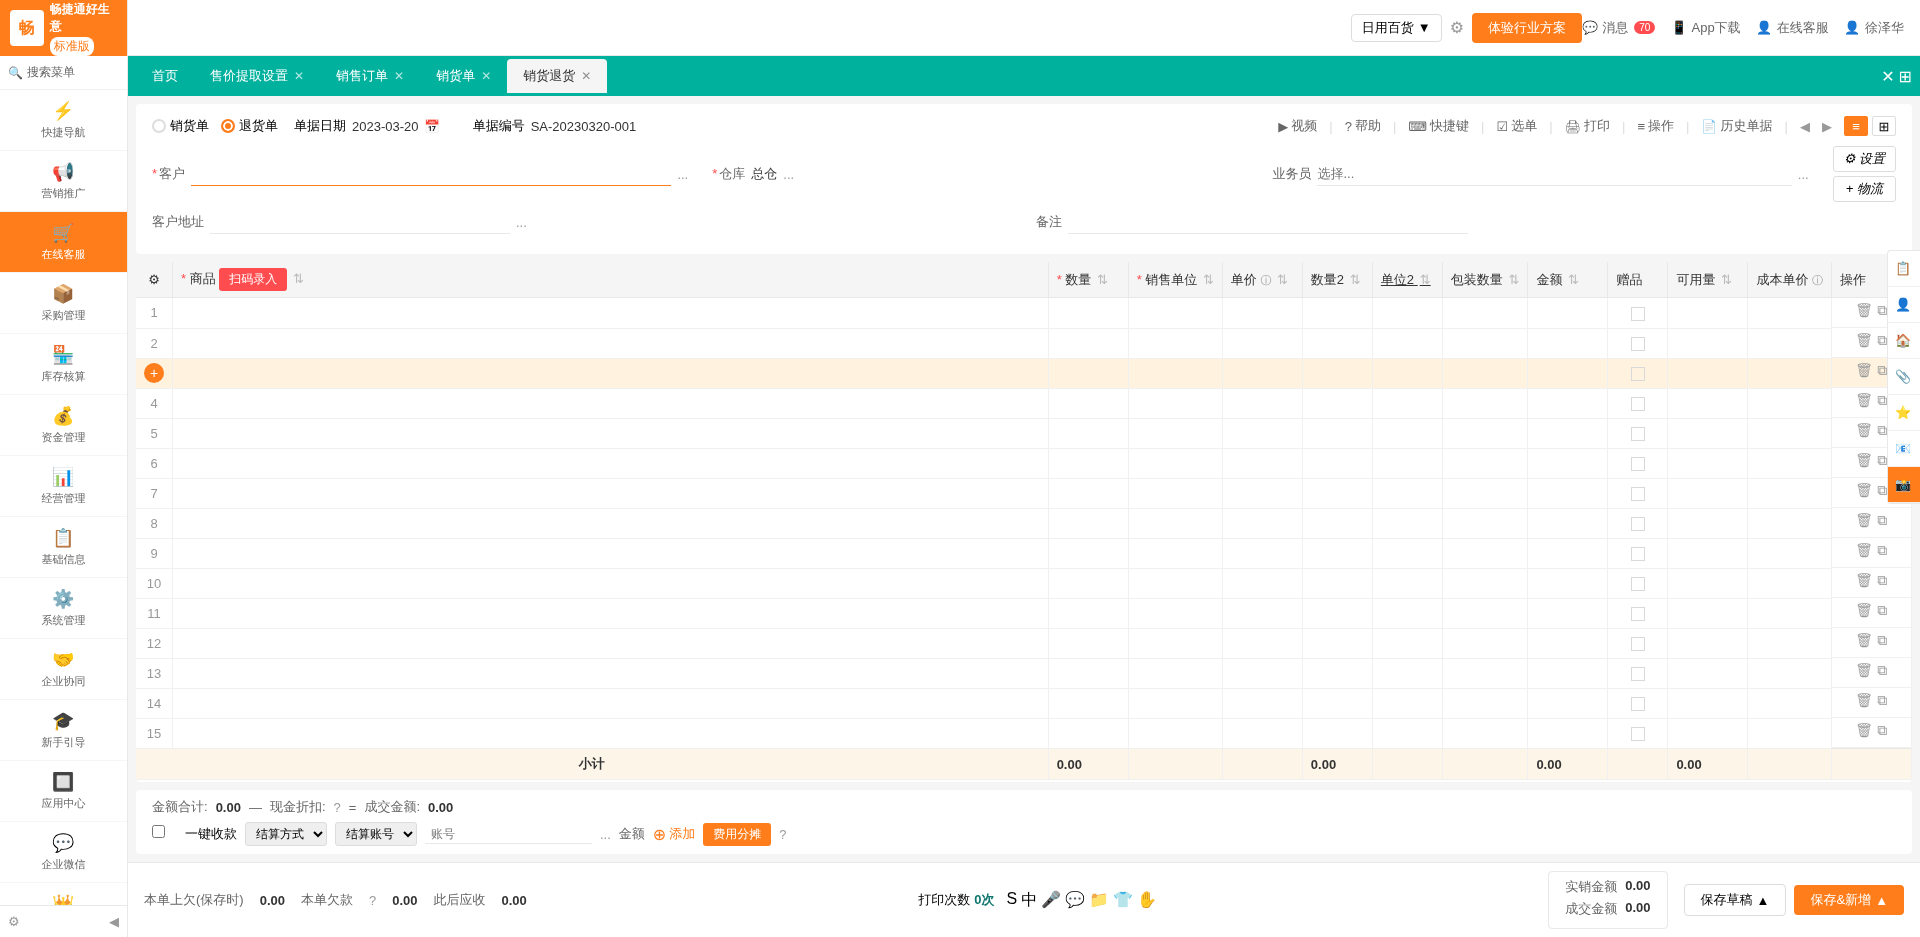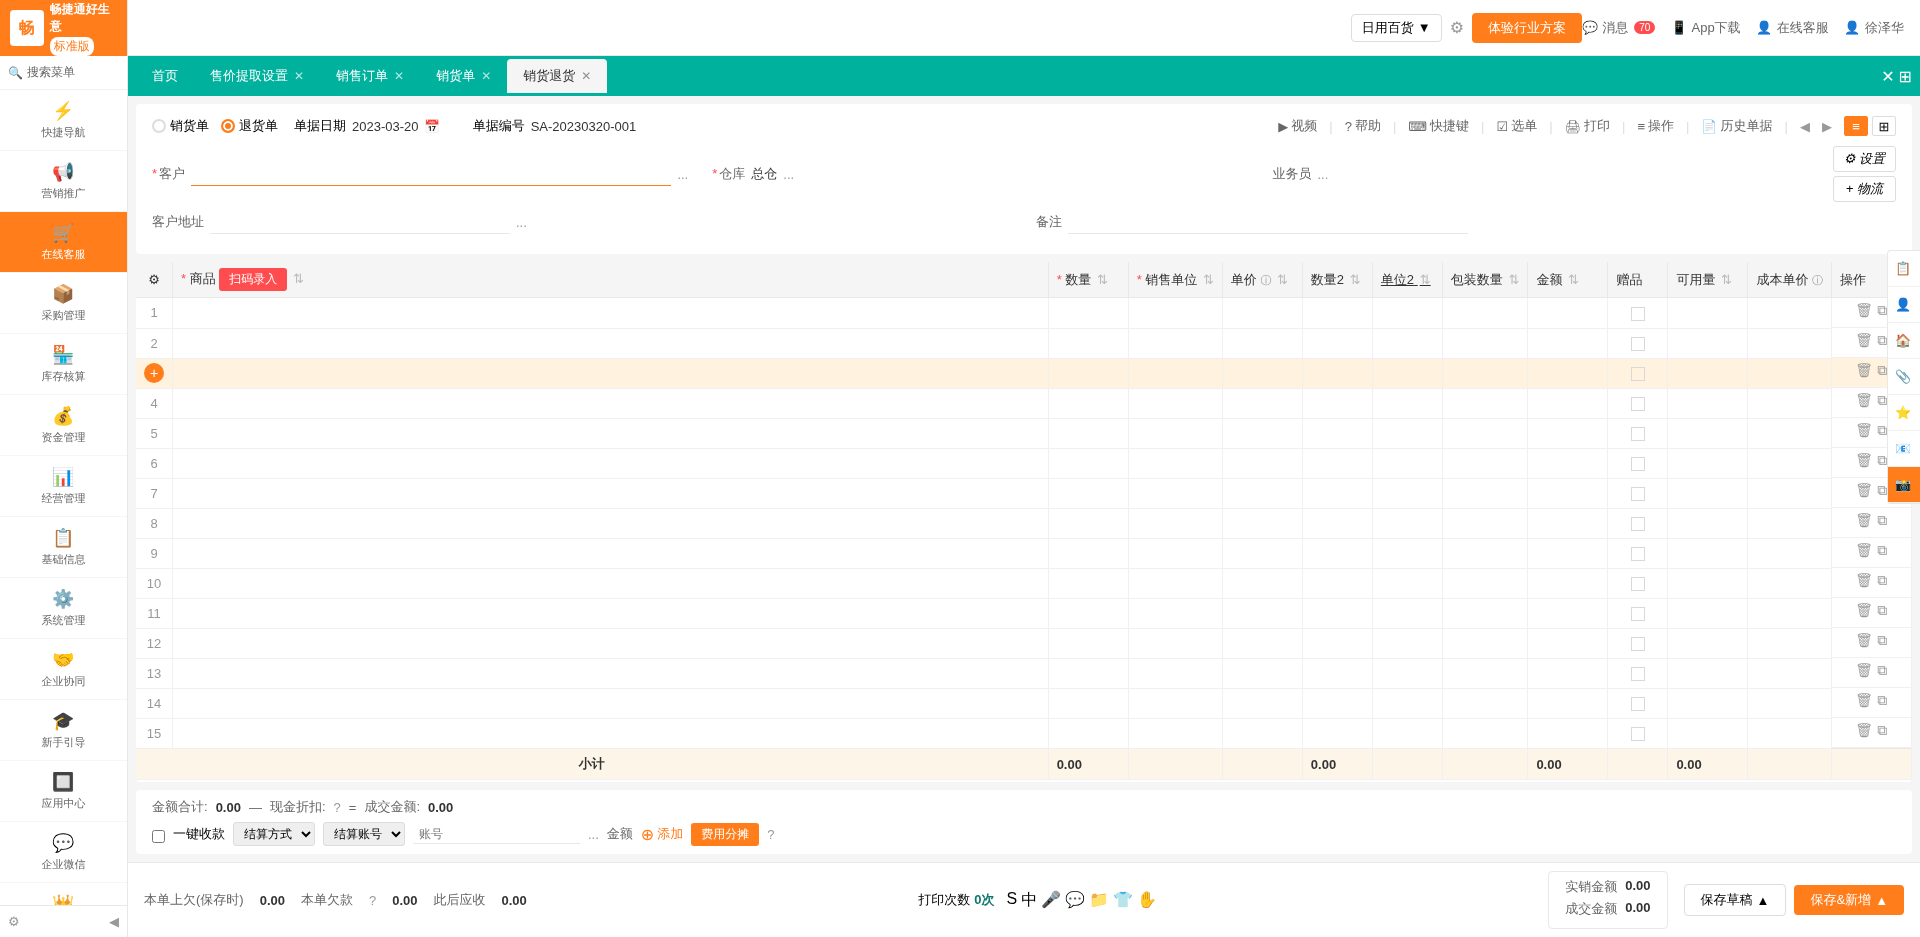--- a/index.html
+++ b/index.html
@@ -88,21 +88,21 @@
     .subtotal-row td { font-weight: bold; color: #333; padding: 6px 8px; border-top: 1px solid #e8e8e8; }
     
     
     .bottom-bar { background: #fff; border-radius: 4px; padding: 8px 16px; }
     .amount-row { display: flex; align-items: center; gap: 8px; margin-bottom: 6px; font-size: 13px; }
     .amount-label { color: #666; }
     .amount-value { color: #333; font-weight: bold; }
     .amount-dash { color: #666; }
     .amount-equal { color: #666; }
     .payment-row { display: flex; align-items: center; gap: 8px; }
-    .checkbox-label { display: flex; align-items: flex-end; gap: 8px; cursor: pointer; }
+    .checkbox-label { display: flex; align-items: flex-start; gap: 20px; cursor: pointer; }
     .small-select { border: 1px solid #ddd; padding: 3px 6px; border-radius: 3px; font-size: 12px; }
     .account-input { border: none; border-bottom: 1px solid #e8e8e8; padding: 2px 6px; font-size: 12px; min-width: 80px; }
     .fee-btn { background: #ff7d1a; color: #fff; border: none; padding: 3px 10px; border-radius: 3px; cursor: pointer; font-size: 12px; }
     .add-btn { display: flex; align-items: center; gap: 3px; color: #ff7d1a; cursor: pointer; font-size: 12px; }
     
     
     .footer { background: #fff; border-top: 1px solid #e8e8e8; padding: 8px 16px; display: flex; align-items: center; justify-content: space-between; flex-shrink: 0; }
     .footer-left { display: flex; align-items: center; gap: 16px; font-size: 12px; color: #666; }
     .footer-left .highlight { color: #333; font-weight: bold; }
     .footer-center { display: flex; align-items: center; gap: 4px; }
@@ -354,20 +354,21 @@
           <input class="form-input orange-underline" type="text" style="">
           <span class="form-dots">...</span>
         </div>
         <div class="form-field">
           <span class="form-label required">仓库</span>
           <span style="color:#333;">总仓</span>
           <span class="form-dots">...</span>
         </div>
         <div class="form-field">
           <span class="form-label">业务员</span>
+          <input class="form-input" type="text" placeholder="选择..." style="color: rgb(153, 153, 153);">
           <span class="form-dots">...</span>
         </div>
         <div class="side-buttons">
           <button class="side-btn">
             <span>⚙ </span>
             <span>设置</span>
           </button>
           <button class="side-btn">
             <span>+ 物流</span>
           </button>

